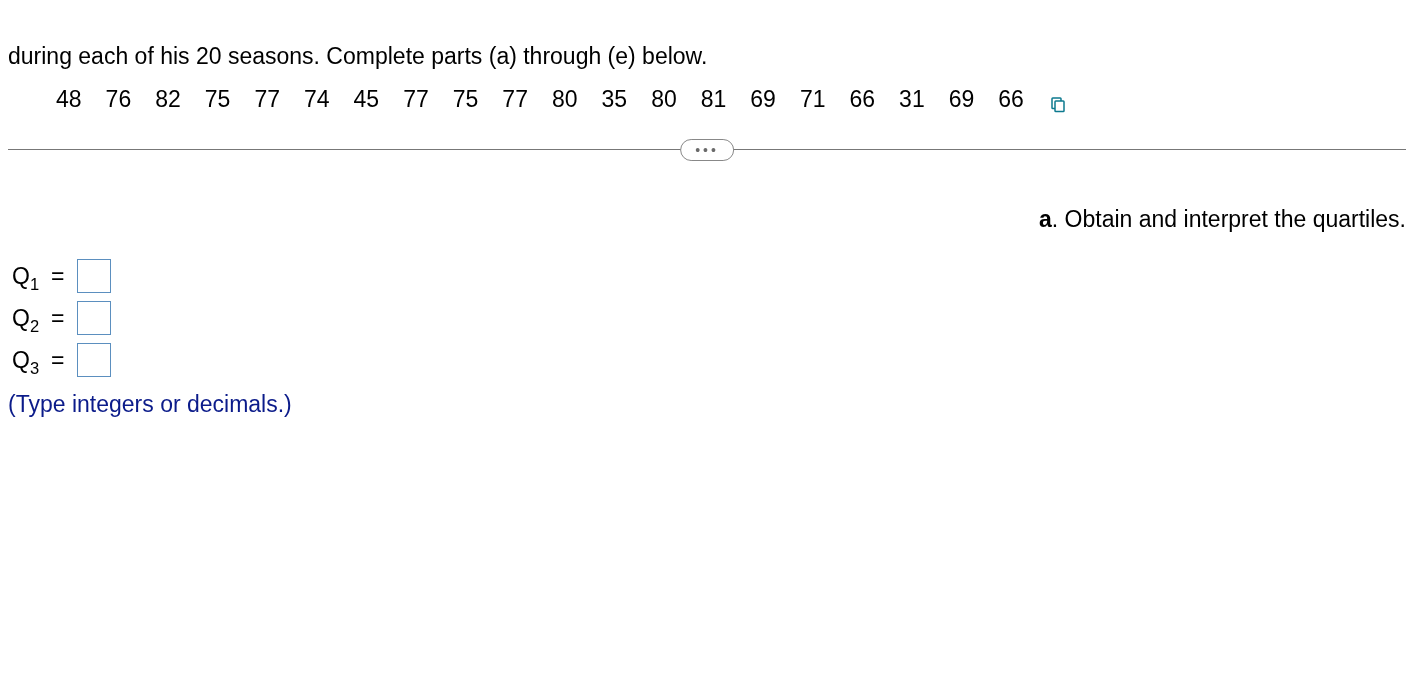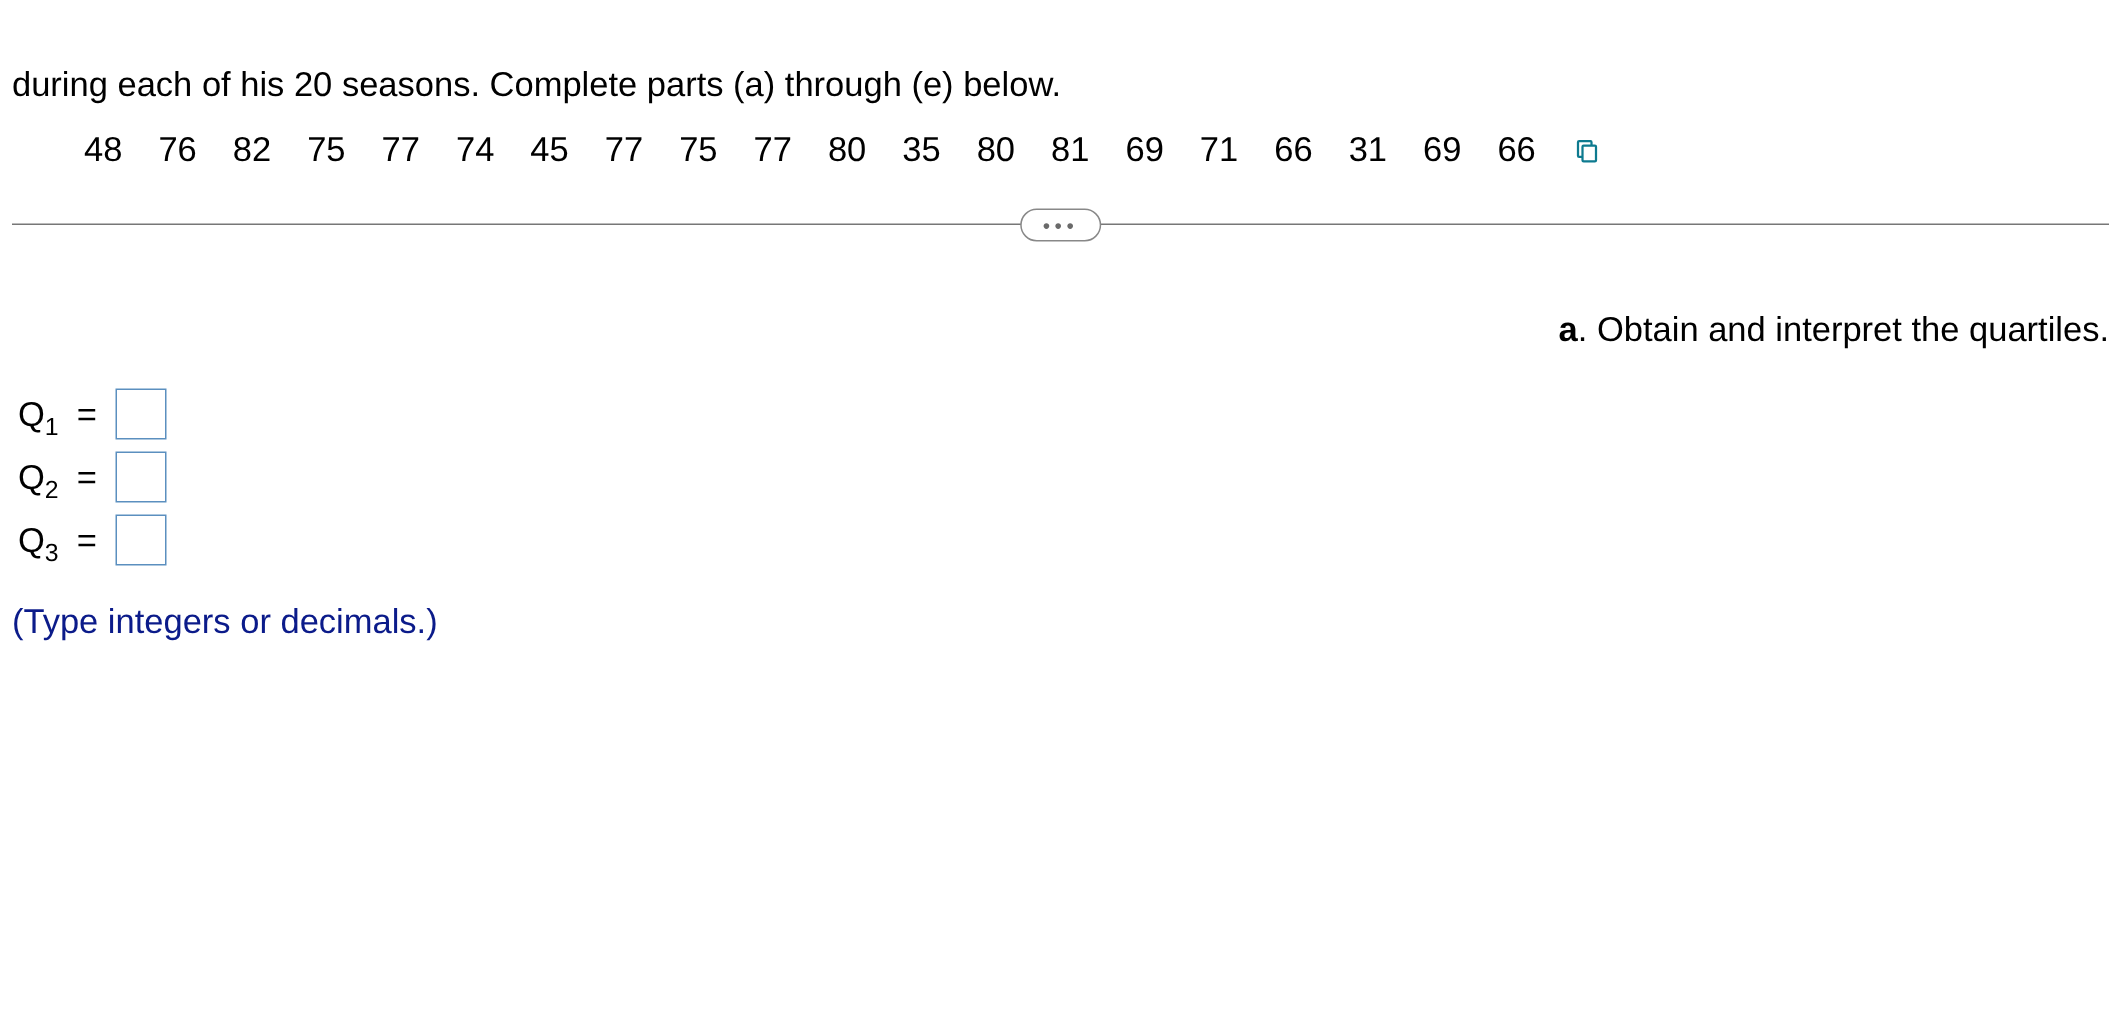--- a/index.html
+++ b/index.html
@@ -6,41 +6,41 @@
     body {
       margin: 0;
       padding: 10px 8px;
       font-family: Arial, Helvetica, sans-serif;
       font-size: 23px;
       color: #000;
       background: #fff;
       width: 1414px;
     }
     .prompt { line-height: 1.35; margin-bottom: 14px; }
-    .data-row { padding-left: 48px; letter-spacing: 0px; font-size: 23px; display:flex; align-items:center; gap:10px; }
+    .data-row { padding-left: 48px; letter-spacing: 0px; font-size: 23px; display:flex; align-items:flex-end; gap:10px; }
     .data-row span.num { display:inline-block; margin-right: 14px; }
     .copy-icon { display:inline-flex; align-items:center; justify-content:center; color:#0a6a7a; }
     .divider-wrap { position: relative; margin: 36px 0 56px 0; }
     .divider-line { border: none; border-top: 1px solid #777; margin: 0; }
     .divider-pill {
       position: absolute; left: 50%; top: 50%; transform: translate(-50%, -50%);
       background: #fff; border:1px solid #888; border-radius: 14px; padding: 3px 14px;
       color:#6a6a6a; font-size:14px; letter-spacing:3px; line-height:1; cursor:pointer;
     }
     .part-a { margin-bottom: 26px; text-align: right; }
     .part-a b { font-weight: 700; }
     .q-rows { margin-left: 4px; }
     .q-row { display:flex; align-items:center; gap:10px; margin: 8px 0; font-size:23px; }
     .q-label { display:inline-flex; align-items:flex-end; }
     .q-label sub { font-size: 0.72em; line-height:1; position:relative; top:4px; }
     .eq { margin: 0 2px; }
     .ans-box {
       width: 34px; height: 34px; border: 1px solid #5b8fbf; background:#fff; padding:0 4px; font-size:18px;
     }
-    .hint { color: #0b1b8a; margin-top: 24px; }
+    .hint { color: #0b1b8a; margin-top: 14px; }
   </style>
 </head>
 <body>
 
 <div class="prompt">
   <br>
   <span>during each of his 20 seasons. Complete parts (a) through (e) below.</span>
 </div>
 
 <div class="data-row">

